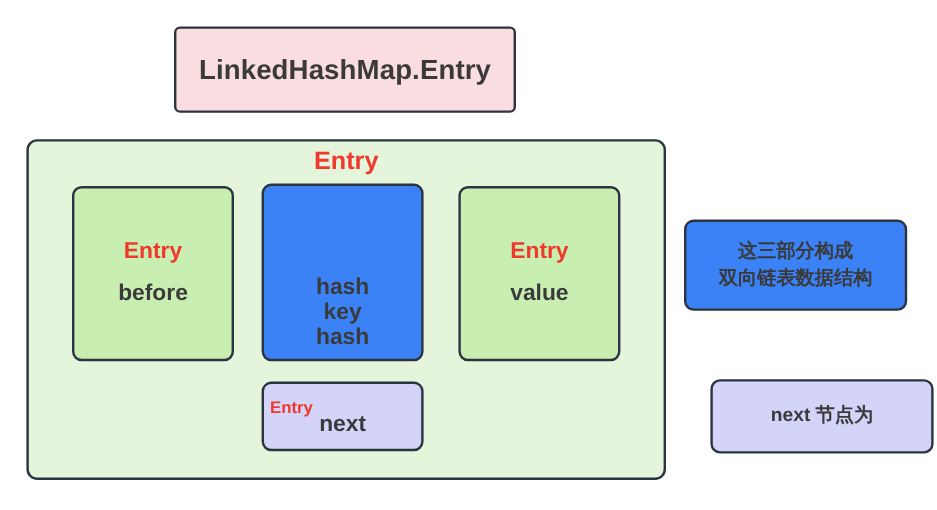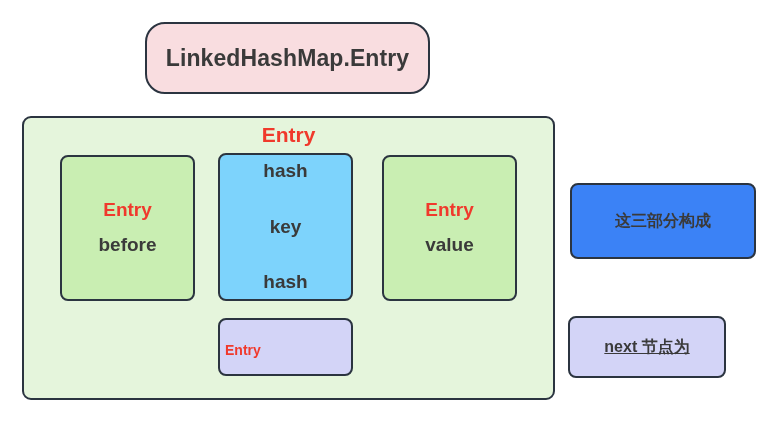--- a/index.html
+++ b/index.html
@@ -28,21 +28,21 @@
     font-weight: bold;
   }
 
   
   #title-box {
     left: 145px;
     top: 22px;
     width: 285px;
     height: 72px;
     background: #f9dde0;
-    border-radius: 20px;
+    border-radius: 5px;
   }
   #title-box .title-text {
     font-size: 23px;
     letter-spacing: .1px;
     color: #3a3a3a;
   }
 
   
   #entry-container {
     left: 22px;
@@ -99,22 +99,22 @@
     color: #3a3a3a;
     margin-top: 14px;
     line-height: 1.1;
   }
 
   #field-core {
     left: 218px;
     top: 153px;
     width: 135px;
     height: 148px;
-    background: #7dd3fc;
-    justify-content: space-between;
+    background: #3b82f6;
+    justify-content: flex-end;
     padding: 6px 0;
   }
   #field-core .core-item {
     font-size: 19px;
     color: #3a3a3a;
     line-height: 1.1;
   }
 
   #field-next {
     left: 218px;
@@ -158,26 +158,25 @@
     text-align: center;
   }
   #note-linked-list {
     left: 570px;
     top: 183px;
     width: 186px;
     height: 76px;
     background: #3b82f6;
   }
   #note-next-node {
-    left: 568px;
+    left: 592px;
     top: 316px;
-    width: 158px;
+    width: 186px;
     height: 62px;
     background: #d3d4f7;
-    text-decoration: underline;
   }
 </style>
 </head>
 <body>
 
 <div class="node" id="title-box">
   <span class="title-text">LinkedHashMap.Entry</span>
 </div>
 
 <div class="node" id="entry-container">
@@ -195,21 +194,23 @@
   <span class="core-item">hash</span>
 </div>
 
 <div class="field-box" id="field-after">
   <span class="ref-label">Entry</span>
   <span class="ref-name">value</span>
 </div>
 
 <div class="field-box" id="field-next">
   <span class="next-ref-label">Entry</span>
+  <span class="next-name">next</span>
 </div>
 
 <div class="note" id="note-linked-list">
   <span>这三部分构成</span>
+  <span>双向链表数据结构</span>
 </div>
 
 <div class="note" id="note-next-node">
   <span>next 节点为</span>
 </div>
 
 </body></html>

